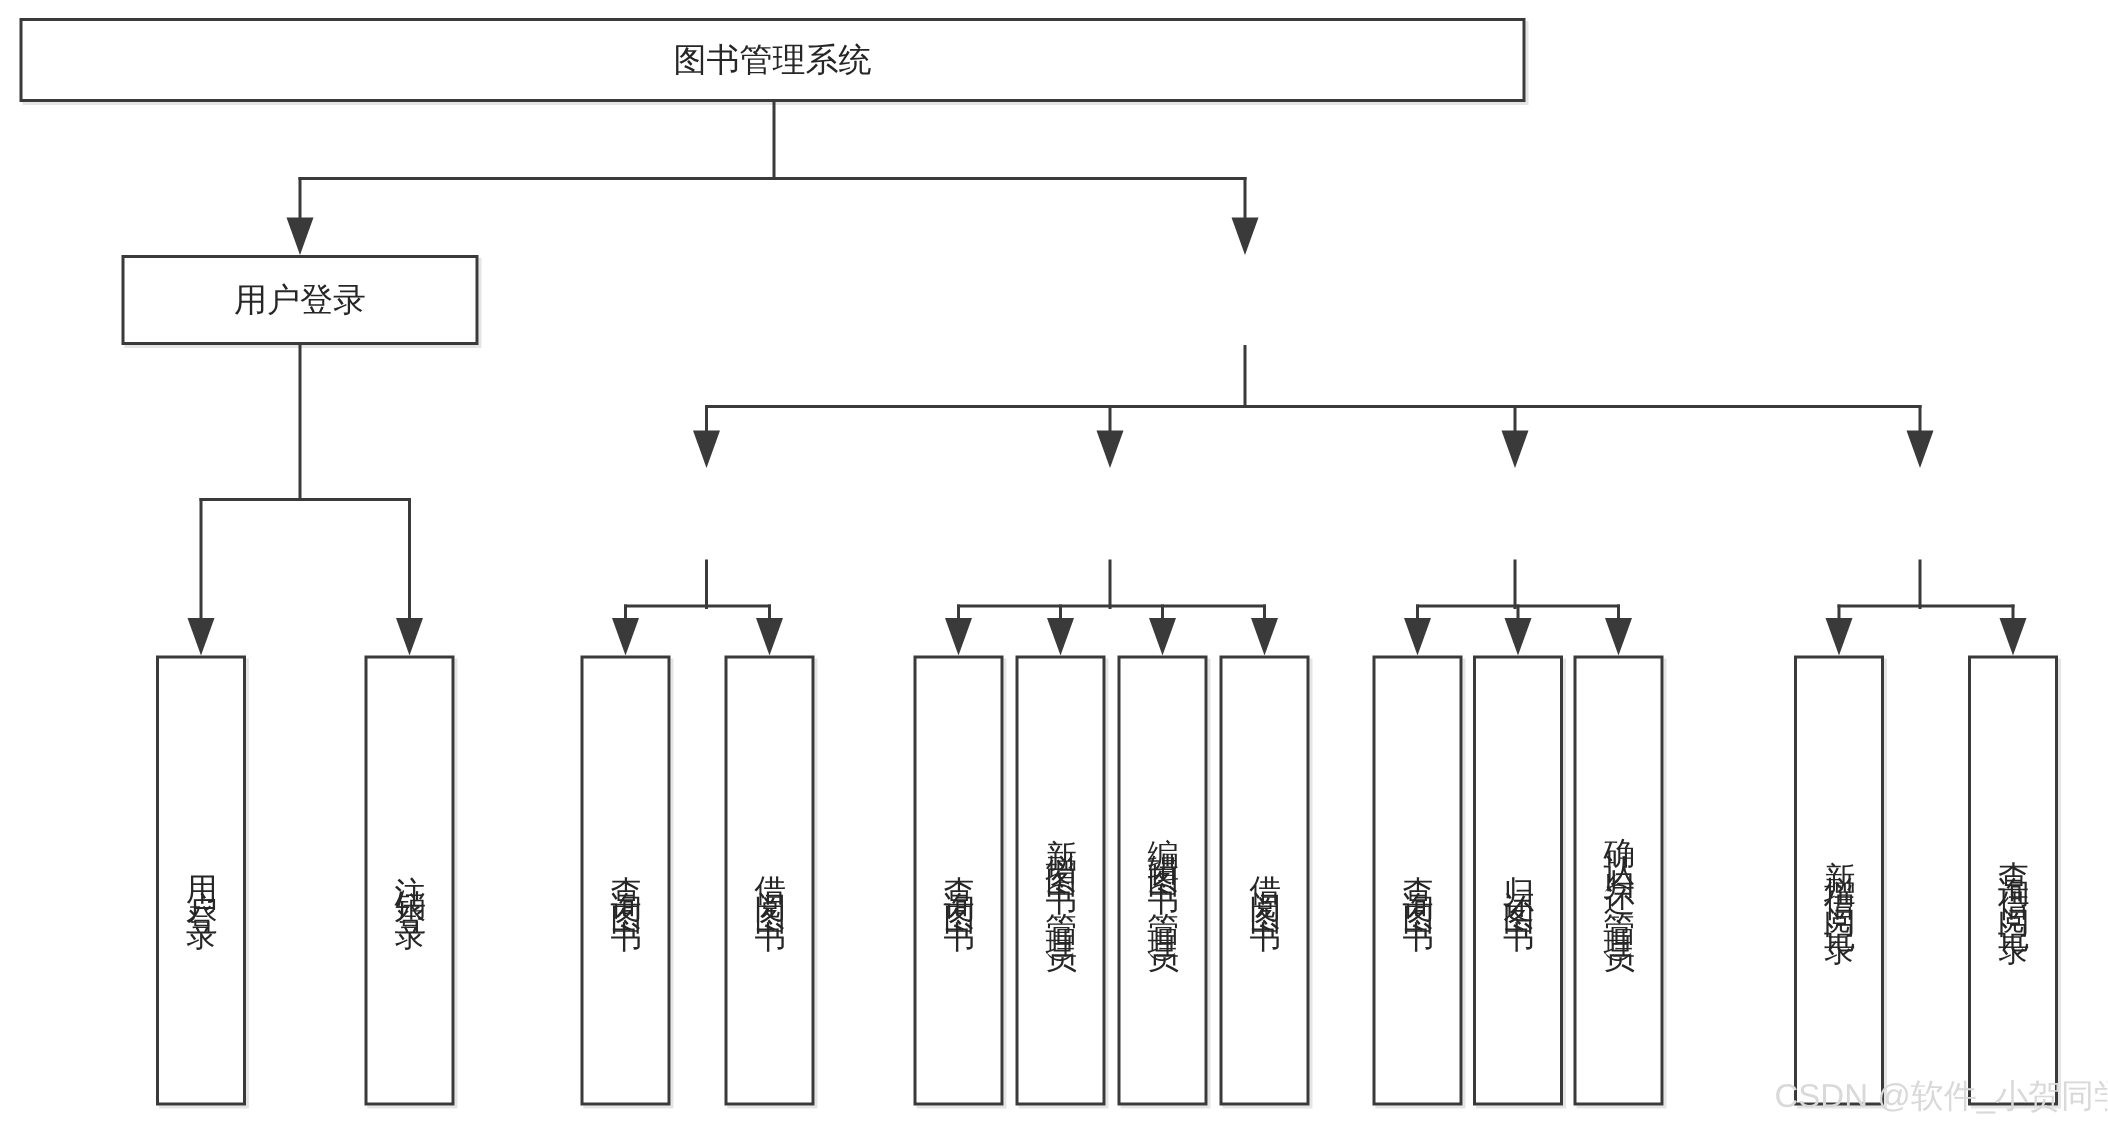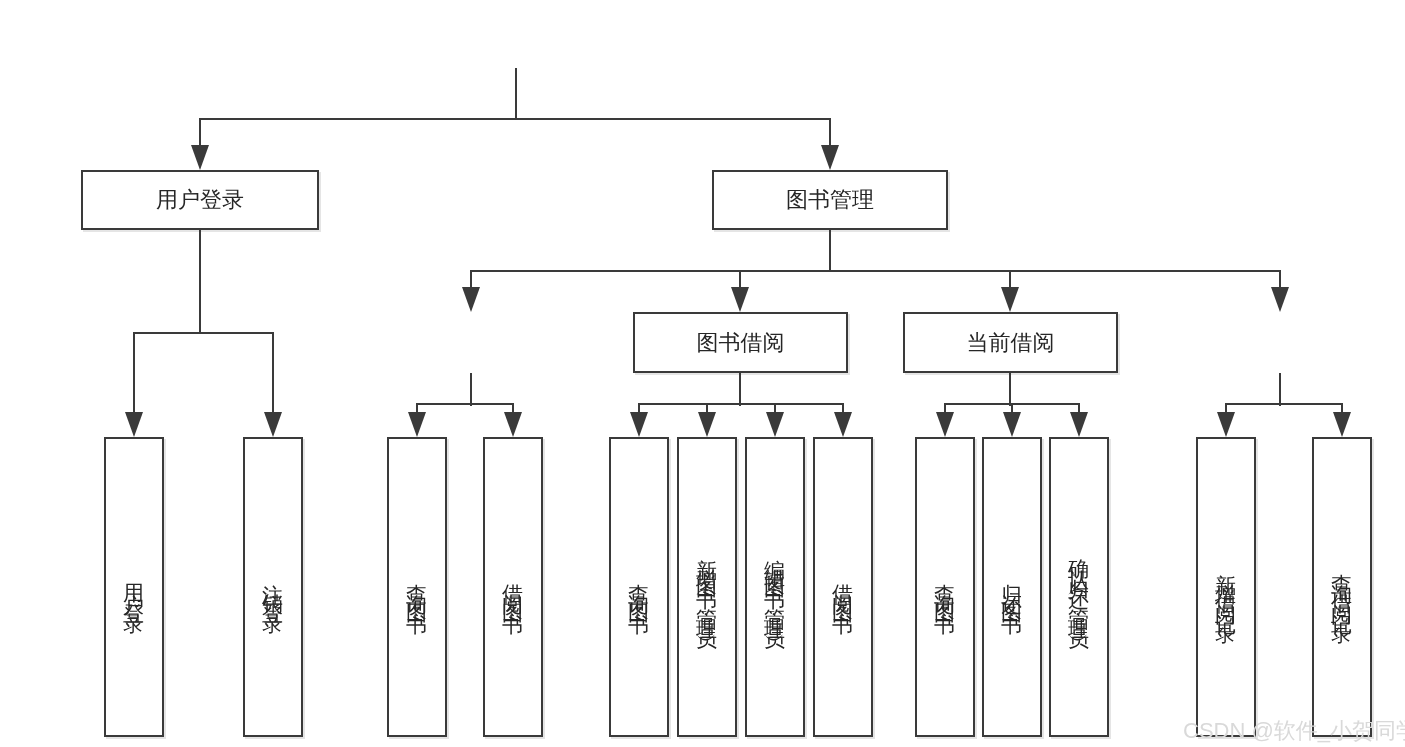--- a/index.html
+++ b/index.html
@@ -28,59 +28,53 @@
   .watermark {
     position:absolute; left:1183px; top:716px; z-index:6;
     font-size:22px; color:var(--watermark); white-space:nowrap;
   }
 </style>
 </head>
 <body>
 
 <div class="canvas">
 
+  <div class="node h" style="left:13px;top:12px;width:1004px;height:56px">
+    <span>图书管理系统</span>
+  </div>
 
   <div class="ln" style="left:514.75px;top:68px;width:2.5px;height:52px"></div>
   <div class="ln" style="left:198.75px;top:117.5px;width:632px;height:2.5px"></div>
   <div class="ln" style="left:198.75px;top:118px;width:2.5px;height:32px"></div>
   <div class="arw" style="left:191px;top:145px"></div>
   <div class="ln" style="left:828.75px;top:118px;width:2.5px;height:32px"></div>
   <div class="arw" style="left:821px;top:145px"></div>
 
   <div class="node h" style="left:81px;top:170px;width:238px;height:60px">
     <span>用户登录</span>
-  </div>
-  <div class="node h" style="left:712px;top:170px;width:236px;height:60px">
-    <span>图书管理</span>
   </div>
 
   <div class="ln" style="left:198.75px;top:230px;width:2.5px;height:104px"></div>
   <div class="ln" style="left:132.75px;top:331.5px;width:141.5px;height:2.5px"></div>
   <div class="ln" style="left:132.75px;top:332px;width:2.5px;height:84px"></div>
   <div class="arw" style="left:125px;top:412px"></div>
   <div class="ln" style="left:271.75px;top:332px;width:2.5px;height:84px"></div>
   <div class="arw" style="left:264px;top:412px"></div>
 
   <div class="ln" style="left:828.75px;top:230px;width:2.5px;height:42px"></div>
   <div class="ln" style="left:469.75px;top:269.5px;width:811.5px;height:2.5px"></div>
   <div class="ln" style="left:469.75px;top:270px;width:2.5px;height:24px"></div>
   <div class="arw" style="left:462px;top:287px"></div>
   <div class="ln" style="left:738.75px;top:270px;width:2.5px;height:24px"></div>
   <div class="arw" style="left:731px;top:287px"></div>
   <div class="ln" style="left:1008.75px;top:270px;width:2.5px;height:24px"></div>
   <div class="arw" style="left:1001px;top:287px"></div>
   <div class="ln" style="left:1278.75px;top:270px;width:2.5px;height:24px"></div>
   <div class="arw" style="left:1271px;top:287px"></div>
 
-  <div class="node h" style="left:633px;top:312px;width:215px;height:61px">
-    <span>图书借阅</span>
-  </div>
-  <div class="node h" style="left:903px;top:312px;width:215px;height:61px">
-    <span>当前借阅</span>
-  </div>
 
   <div class="ln" style="left:469.75px;top:373px;width:2.5px;height:32.5px"></div>
   <div class="ln" style="left:415.75px;top:402.75px;width:98.5px;height:2.5px"></div>
   <div class="ln" style="left:415.75px;top:403px;width:2.5px;height:13px"></div>
   <div class="arw" style="left:408px;top:412px"></div>
   <div class="ln" style="left:511.75px;top:403px;width:2.5px;height:13px"></div>
   <div class="arw" style="left:504px;top:412px"></div>
 
   <div class="ln" style="left:738.75px;top:373px;width:2.5px;height:32.5px"></div>
   <div class="ln" style="left:637.75px;top:402.75px;width:206.5px;height:2.5px"></div>

